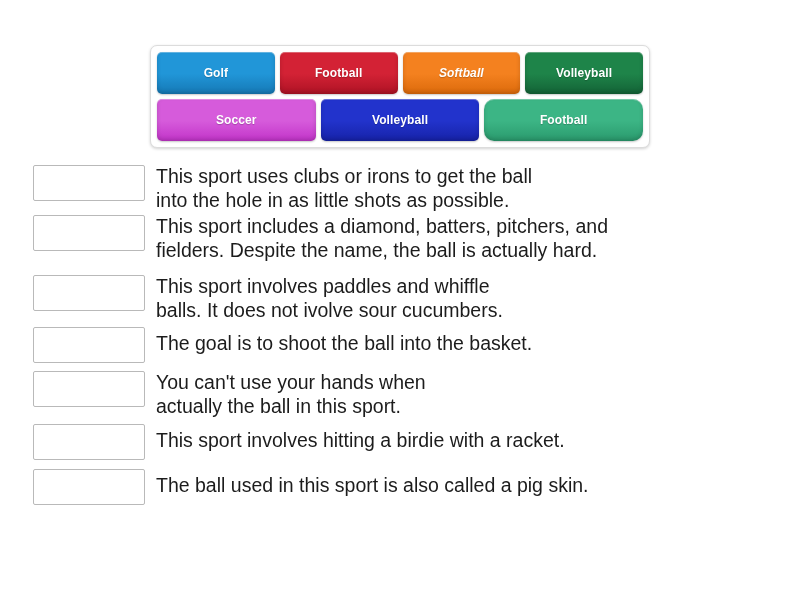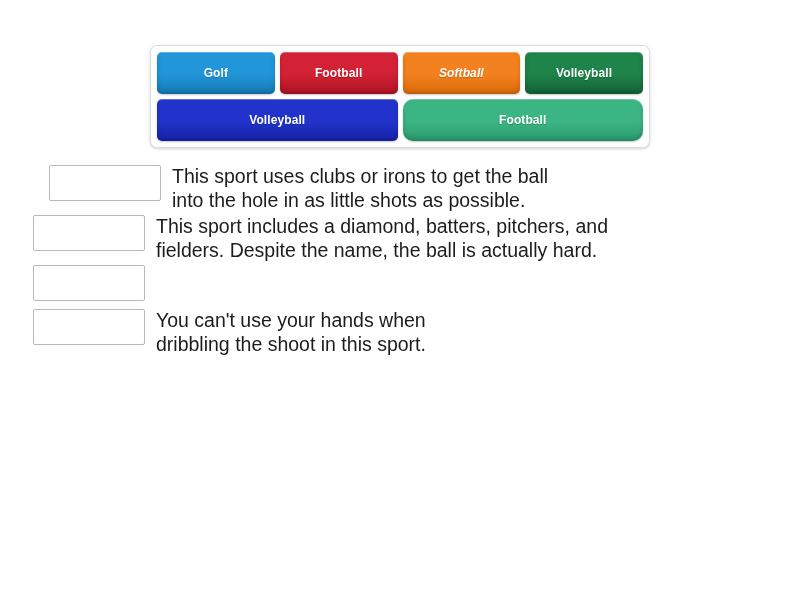--- a/index.html
+++ b/index.html
@@ -88,22 +88,22 @@
   .clue-text {
     margin-left: 11px;
     font-size: 19.5px;
     line-height: 24px;
     color: #1c1c1c;
     padding-top: 1px;
     white-space: pre-line;
   }
 
   
-  .clue-row.r0 { margin-bottom: 1px; margin-left: 16px; }
-  .clue-row.r1 { margin-bottom: 1px; }
+  .clue-row.r0 { margin-bottom: 1px; }
+  .clue-row.r1 { margin-bottom: 11px; }
   .clue-row.r2 { margin-bottom: 3px; }
   .clue-row.r3 { margin-bottom: 6px; }
   .clue-row.r4 { margin-bottom: 4px; }
   .clue-row.r5 { margin-bottom: 7px; }
   .clue-row.r6 { margin-bottom: 8px; }
   .clue-row.r7 { margin-bottom: 0; }
 
   .clue-row.single .clue-text { padding-top: 6px; }
 </style>
 </head>
@@ -120,20 +120,23 @@
         <span>Football</span>
       </div>
       <div class="tile" style="background: linear-gradient(rgb(244, 129, 31) 0%, rgb(244, 129, 31) 52%, rgb(220, 106, 11) 100%); font-style: italic;">
         <span>Softball</span>
       </div>
       <div class="tile" style="background: linear-gradient(rgb(30, 132, 73) 0%, rgb(30, 132, 73) 52%, rgb(19, 98, 54) 100%);">
         <span>Volleyball</span>
       </div>
     </div>
     <div class="tile-row">
+      <div class="tile" style="background: linear-gradient(rgb(214, 91, 219) 0%, rgb(214, 91, 219) 52%, rgb(194, 52, 201) 100%);">
+        <span>Soccer</span>
+      </div>
       <div class="tile" style="background: linear-gradient(rgb(34, 51, 204) 0%, rgb(34, 51, 204) 52%, rgb(22, 34, 168) 100%);">
         <span>Volleyball</span>
       </div>
       <div class="tile" style="background: linear-gradient(rgb(60, 181, 133) 0%, rgb(60, 181, 133) 52%, rgb(42, 154, 109) 100%); border-radius: 10px;">
         <span>Football</span>
       </div>
     </div>
   </div>
 
   <div class="clue-list">
@@ -143,28 +146,42 @@
       <div class="clue-text">This sport uses clubs or irons to get the ball
 into the hole in as little shots as possible.</div>
     </div>
 
     <div class="clue-row r1">
       <div class="drop-box"></div>
       <div class="clue-text">This sport includes a diamond, batters, pitchers, and
 fielders. Despite the name, the ball is actually hard.</div>
     </div>
 
+    <div class="clue-row r2">
+      <div class="drop-box"></div>
+      <div class="clue-text">This sport involves paddles and whiffle
+balls. It does not ivolve sour cucumbers.</div>
+    </div>
 
     <div class="clue-row r3 single">
       <div class="drop-box"></div>
+      <div class="clue-text">The goal is to shoot the ball into the basket.</div>
     </div>
 
     <div class="clue-row r4">
       <div class="drop-box"></div>
       <div class="clue-text">You can't use your hands when
-dribbling the shoot in this sport.</div>
+actually the ball in this sport.</div>
+    </div>
+
+    <div class="clue-row r5 single">
+      <div class="drop-box"></div>
+      <div class="clue-text">This sport involves hitting a birdie with a racket.</div>
     </div>
 
 
-
+    <div class="clue-row r7 single">
+      <div class="drop-box"></div>
+      <div class="clue-text">The ball used in this sport is also called a pig skin.</div>
+    </div>
 
   </div>
 </div>
 
 </body></html>

